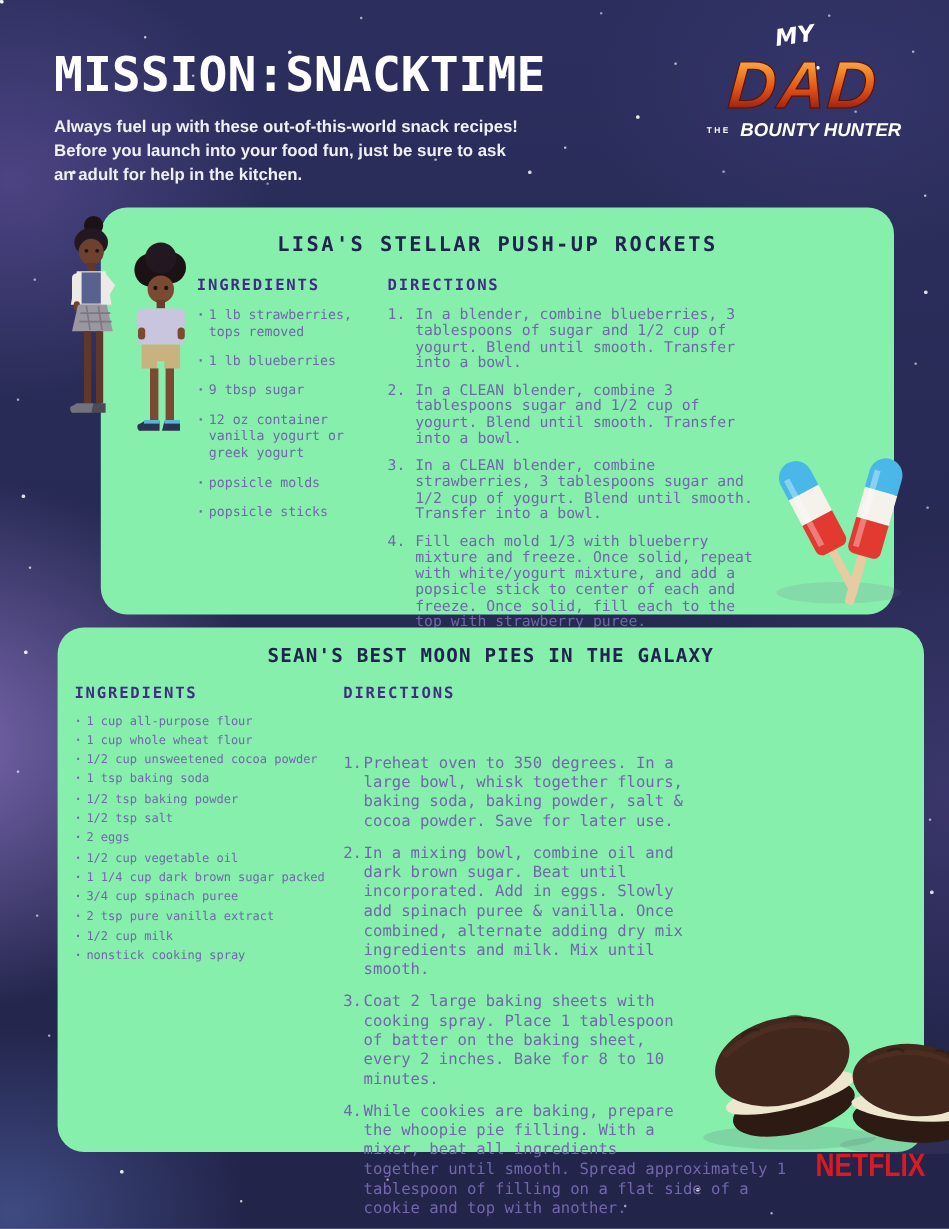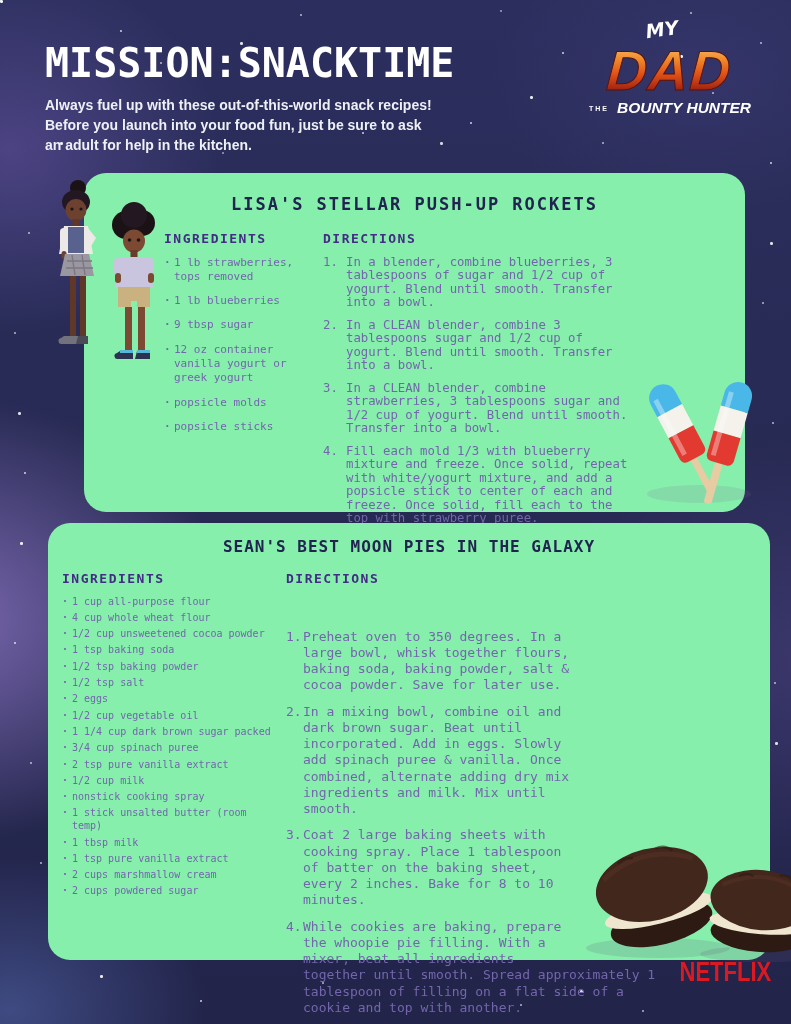--- a/index.html
+++ b/index.html
@@ -216,40 +216,33 @@
   </div>
 </section>
 
 <section class="card card2">
   <h2>SEAN'S BEST MOON PIES IN THE GALAXY</h2>
   <div class="cols">
     <div class="ing-col">
       <h3>INGREDIENTS</h3>
       <ul>
           <li>1 cup all-purpose flour</li>
-          <li>4 cup whole wheat flour</li>
+          <li>1 cup whole wheat flour</li>
           <li>1/2 cup unsweetened cocoa powder</li>
           <li>1 tsp baking soda</li>
           <li>1/2 tsp baking powder</li>
           <li>1/2 tsp salt</li>
           <li>2 eggs</li>
           <li>1/2 cup vegetable oil</li>
           <li>1 1/4 cup dark brown sugar packed</li>
           <li>3/4 cup spinach puree</li>
           <li>2 tsp pure vanilla extract</li>
           <li>1/2 cup milk</li>
           <li>nonstick cooking spray</li>
         </ul>
-      <ul>
-          <li>1 stick unsalted butter (room temp)</li>
-          <li>1 tbsp milk</li>
-          <li>1 tsp pure vanilla extract</li>
-          <li>2 cups marshmallow cream</li>
-          <li>2 cups powdered sugar</li>
-        </ul>
     </div>
     <div class="divider"></div>
     <div class="dir-col">
       <h3>DIRECTIONS</h3>
 
       <svg class="pies-photo" viewBox="0 0 258 146">
         <ellipse cx="82" cy="132" rx="72" ry="10" fill="rgba(100,90,120,0.18)"></ellipse>
         <ellipse cx="188" cy="138" rx="64" ry="8" fill="rgba(100,90,120,0.18)"></ellipse>
         <g transform="rotate(-14 80 85)">
           <ellipse cx="80" cy="108" rx="52" ry="21" fill="#2d1a13"></ellipse>

